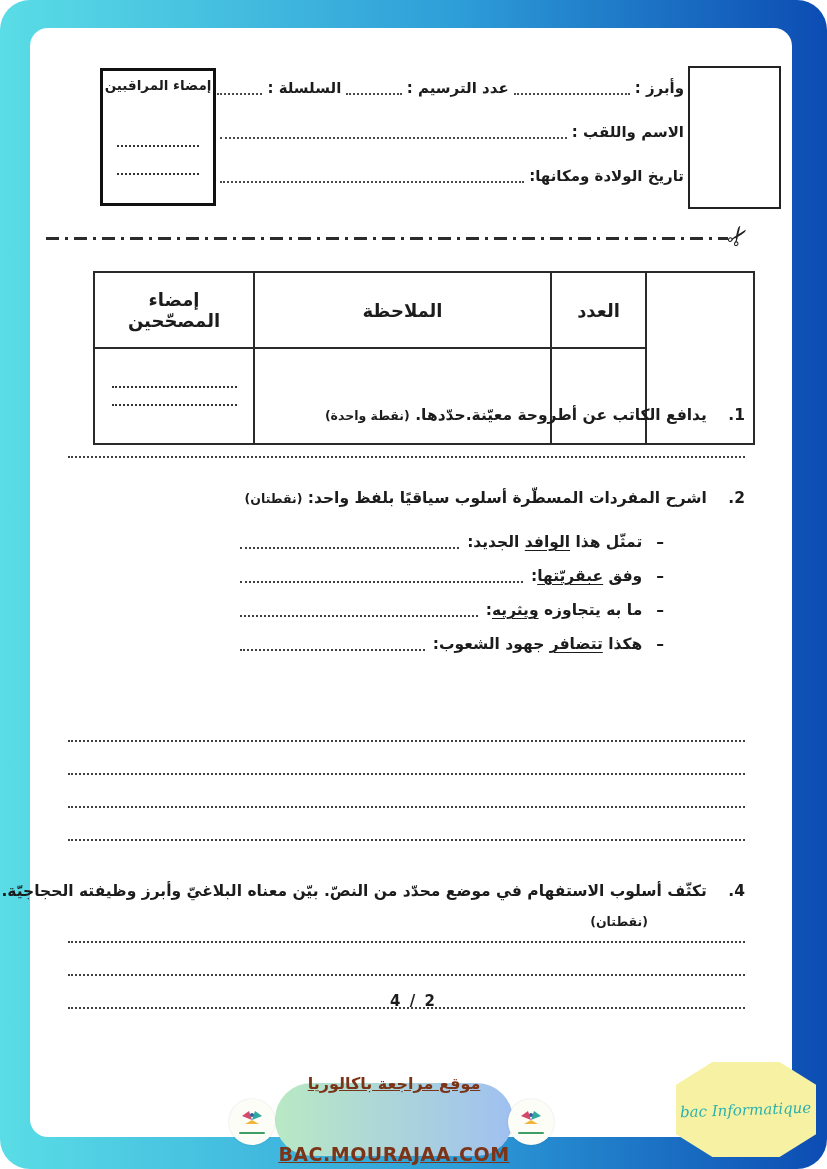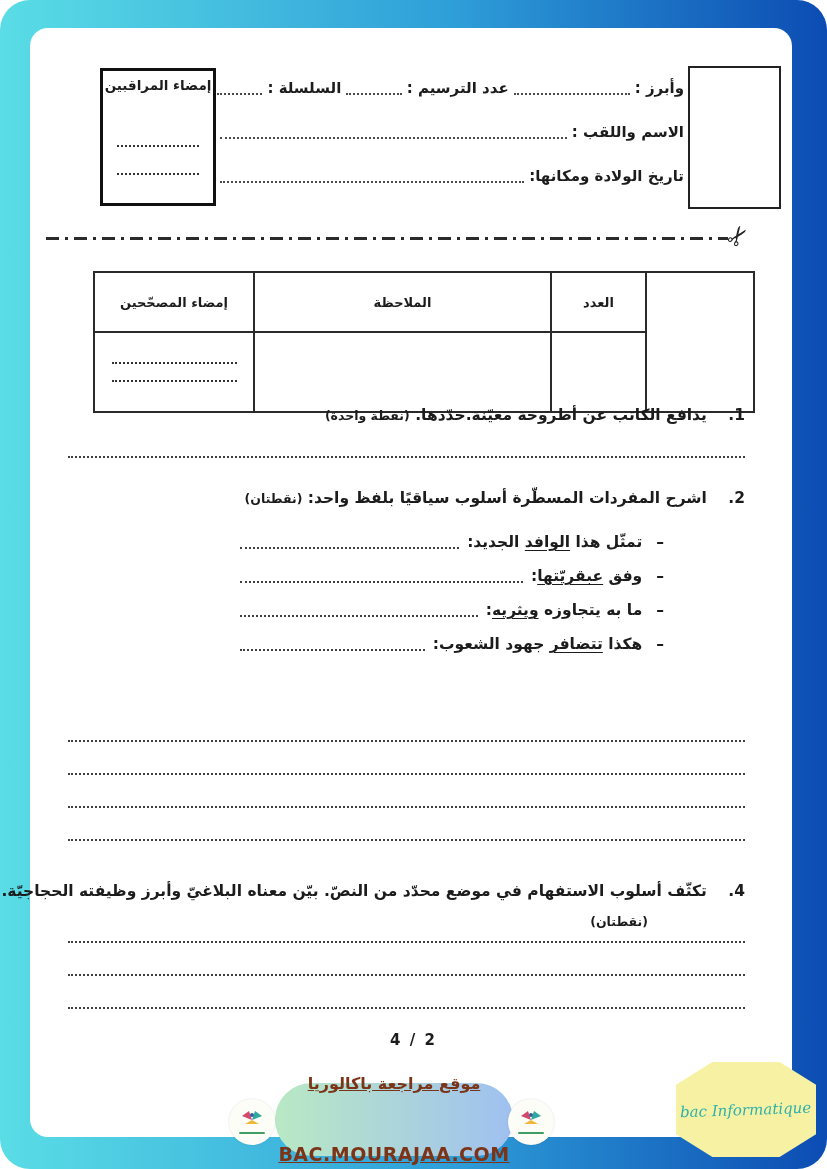--- a/index.html
+++ b/index.html
@@ -25,43 +25,43 @@
   .frow .lbl{line-height:1.3;}
   .dotfill{border-bottom:2px dotted #4a4a4a;height:0;margin:0 5px 3px 5px;}
   
   .cutline{position:absolute;left:46px;top:237px;width:682px;height:3px;
     background:repeating-linear-gradient(90deg,#2b2b2b 0 13px,transparent 13px 19px,#2b2b2b 19px 22px,transparent 22px 28px);}
   .scissors{position:absolute;left:727px;top:221px;font-size:26px;color:#222;
             transform:rotate(-55deg);}
   
   table.marks{position:absolute;left:93px;top:271px;border-collapse:collapse;
               direction:rtl;table-layout:fixed;}
-  table.marks td,table.marks th{border:2.5px solid #2a2a2a;font-size:13px;
-              font-weight:bold;text-align:center;vertical-align:middle;padding:8px;}
+  table.marks td,table.marks th{border:2.5px solid #2a2a2a;font-size:18px;
+              font-weight:bold;text-align:center;vertical-align:middle;padding:16px;}
   .empty-col{border-bottom:2.5px solid #2a2a2a;}
   td.body-cell{height:62px;}
   th.hcell{height:42px;}
   .corr-lines div{width:125px;height:0;border-bottom:2px dotted #333;margin:0 auto;}
   .corr-lines div + div{margin-top:16px;}
   
   .q{position:absolute;left:68px;width:677px;direction:rtl;text-align:right;
      font-size:15.5px;font-weight:bold;white-space:nowrap;}
   .qnum{margin-left:16px;}
   .pts{font-size:12.5px;}
   .aline{position:absolute;left:68px;width:677px;height:0;
          border-bottom:2.5px dotted #3f3f3f;}
   .sub{position:absolute;left:240px;width:424px;display:flex;direction:rtl;
        align-items:flex-end;font-size:15.5px;font-weight:bold;white-space:nowrap;}
   .sub .dash{margin-left:14px;line-height:1.2;}
   .sub .txt{line-height:1.2;}
   .sub .fill{flex:1;border-bottom:2.5px dotted #3f3f3f;height:0;margin:0 8px 3px 0;}
   .u{text-decoration:underline;text-underline-offset:3px;}
   .q4pts{display:block;padding-right:97px;margin-top:14px;}
   
-  .pagenum{position:absolute;left:0;right:0;top:1031px;text-align:center;
+  .pagenum{position:absolute;left:0;right:0;top:992px;text-align:center;
            font-size:15px;font-weight:bold;letter-spacing:2px;direction:ltr;}
   
   .pill{position:absolute;left:275px;top:1083px;width:238px;height:73px;
         border-radius:37px;background:linear-gradient(90deg,#b9e9c4,#9fc0f0);
         display:flex;flex-direction:column;align-items:center;justify-content:center;
         z-index:5;text-decoration:none;gap:48px;}
   .pill .l1{font-size:16px;font-weight:bold;color:#7b3417;
             text-decoration:underline;direction:rtl;}
   .pill .l2{font-size:19px;font-weight:bold;color:#7b3417;letter-spacing:.5px;
             text-decoration:underline;direction:ltr;margin-top:2px;}

